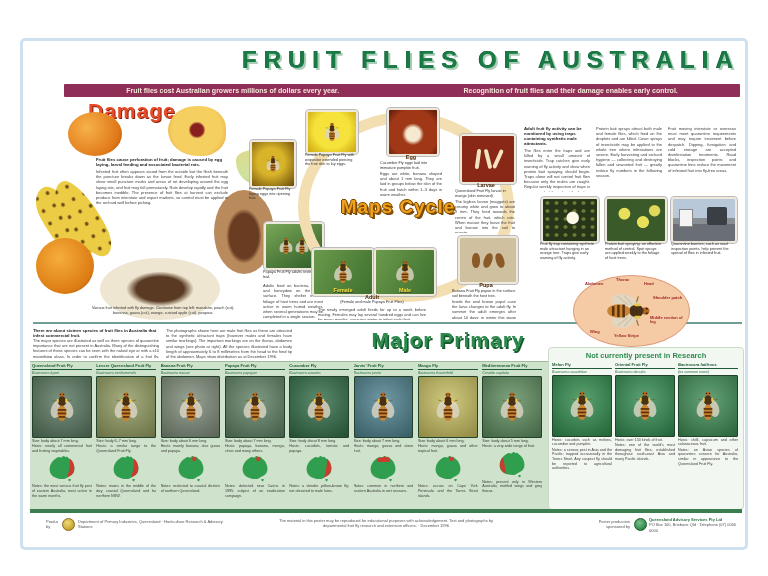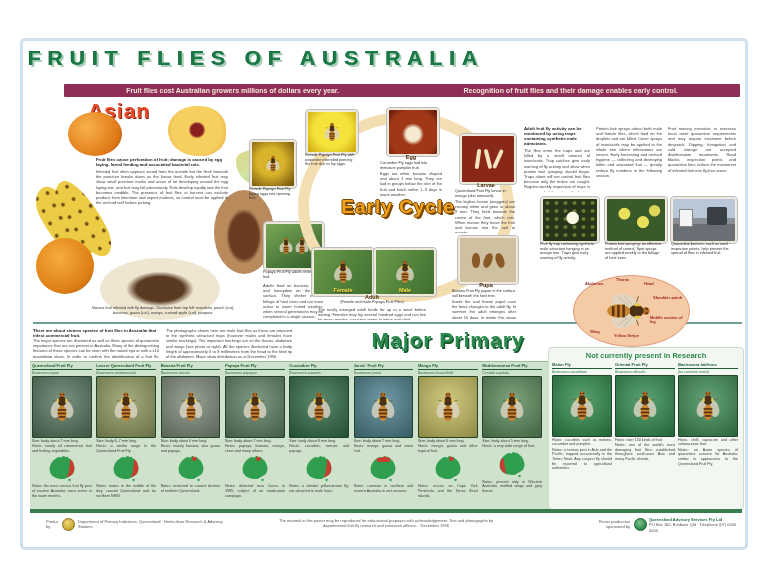--- a/index.html
+++ b/index.html
@@ -2,22 +2,22 @@
 <html><head>
 <meta charset="utf-8">
 <style>
   html,body{margin:0;padding:0;background:#ffffff;}
   .stage{position:relative;width:768px;height:576px;background:#fff;overflow:hidden;
          font-family:"Liberation Sans",sans-serif;color:#333;}
   .frame{position:absolute;left:20px;top:38px;width:722px;height:506px;
          border:3px solid #cfe0ef;border-radius:5px;}
   .abs{position:absolute;}
   
-  .title{position:absolute;left:28px;top:46px;width:712px;text-align:left;
-         font-size:21px;font-weight:800;letter-spacing:7px;color:#1a7a45;
+  .title{position:absolute;left:28px;top:46px;width:712px;text-align:right;
+         font-size:24px;font-weight:800;letter-spacing:7px;color:#1a7a45;
          text-shadow:2px 2px 0 #a9cdb6, -0.5px -0.5px 0 #0d5530;white-space:nowrap;}
   .banner{position:absolute;left:64px;top:84px;width:676px;height:13px;background:#8f2e56;
           display:flex;align-items:center;justify-content:space-around;border-radius:1px;}
   .banner span{font-size:7px;font-weight:bold;color:#f4e6da;white-space:nowrap;}
   .h-damage{position:absolute;left:88px;top:99px;font-size:21px;font-weight:800;color:#e64b2a;
             text-shadow:1px 1px 0 #8a1f0a;letter-spacing:1px;}
   .h-life{position:absolute;left:323px;top:196px;width:150px;text-align:center;font-size:19px;
           font-weight:800;color:#f2a21c;letter-spacing:1px;
           text-shadow:1px 0 0 #7c4a00,-1px 0 0 #7c4a00,0 1px 0 #7c4a00,0 -1px 0 #7c4a00,2px 2px 0 #7c4a00;}
   .h-mon{position:absolute;left:536px;top:100px;width:204px;text-align:center;font-size:17px;
@@ -153,21 +153,21 @@
       </symbol>
     </defs>
   </svg>
 
   <div class="title">FRUIT FLIES OF AUSTRALIA</div>
   <div class="banner">
     <span>Fruit flies cost Australian growers millions of dollars every year.</span>
     <span>Recognition of fruit flies and their damage enables early control.</span>
   </div>
 
-  <div class="h-damage">Asian</div>
+  <div class="h-damage">Damage</div>
   <div class="fruit f-mandarin abs" style="left:68px;top:112px;width:54px;height:44px;"></div>
   <div class="fruit f-peachcut abs" style="left:168px;top:106px;width:58px;height:50px;"></div>
   <div class="fruit f-banana abs" style="left:46px;top:182px;width:36px;height:84px;"></div>
   <div class="fruit f-banana abs" style="left:66px;top:176px;width:34px;height:86px;"></div>
   <div class="fruit f-guavacut abs" style="left:214px;top:190px;width:60px;height:84px;"></div>
   <div class="fruit f-orange abs" style="left:36px;top:238px;width:58px;height:56px;"></div>
   <div class="fruit f-custard abs" style="left:100px;top:258px;width:120px;height:62px;"></div>
   <div class="fruit f-pawpaw abs" style="left:236px;top:150px;width:40px;height:34px;"></div>
   <div class="abs" style="left:96px;top:157px;width:132px;height:98px;">
     <div class="lead">Fruit flies cause perforation of fruit; damage is caused by egg laying, larval feeding and associated bacterial rots.</div>
@@ -180,21 +180,21 @@
         <use href="#fly"></use>
       </svg>
     <svg class="flysvg" style="width:16px;height:20px" viewBox="0 0 40 48">
         <use href="#fly"></use>
       </svg>
   </div>
   <div class="cap abs" style="left:263px;top:270px;width:60px;height:12px;">Papaya Fruit Fly adults resting on a leaf.</div>
   <div class="tiny abs" style="left:263px;top:283px;width:60px;height:36px;">Adults feed on bacteria, nectar and honeydew on the plant surface. They shelter in the foliage of host trees and are most active in warm humid weather, when several generations may be completed in a single season.</div>
 
   <div class="ring"></div>
-  <div class="h-life">Early Cycle</div>
+  <div class="h-life">Maps Cycle</div>
 
   <div class="ph ph-amber" style="left:306px;top:110px;width:48px;height:40px;">
     <svg class="flysvg" style="width:18px;height:24px" viewBox="0 0 40 48">
         <use href="#fly"></use>
       </svg>
   </div>
   <div class="cap abs" style="left:305px;top:153px;width:52px;height:20px;">Female Papaya Fruit Fly with ovipositor extended piercing the fruit skin to lay eggs.</div>
 
   <div class="ph ph-amberdark" style="left:250px;top:140px;width:42px;height:44px;">
     <svg class="flysvg" style="width:16px;height:22px" viewBox="0 0 40 48">

